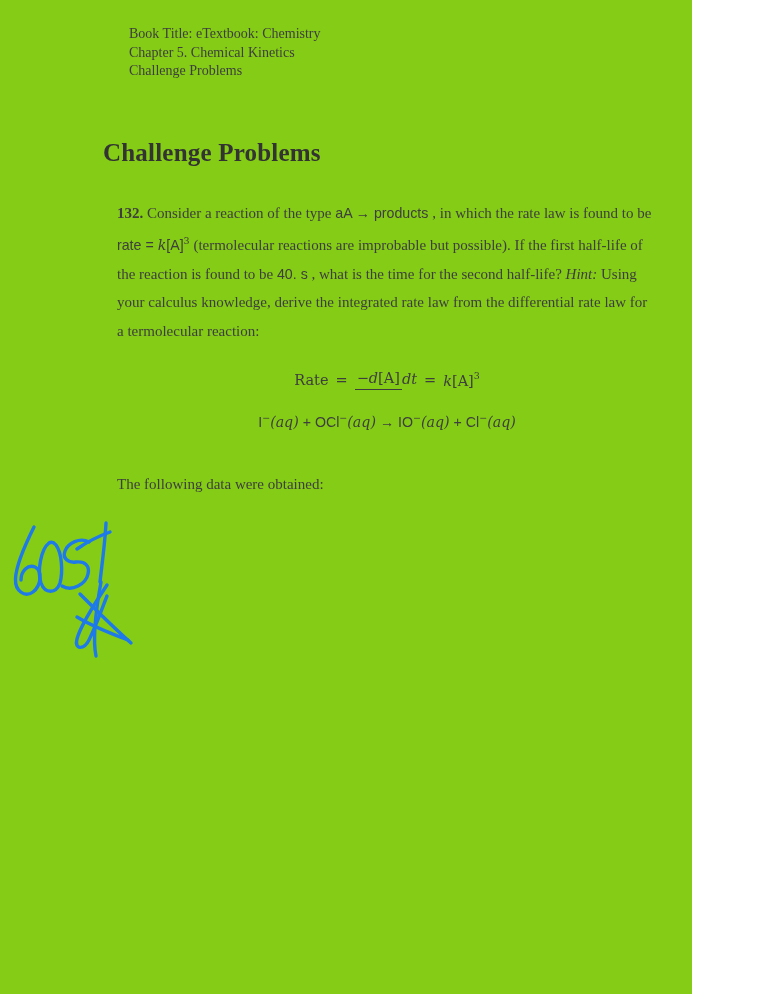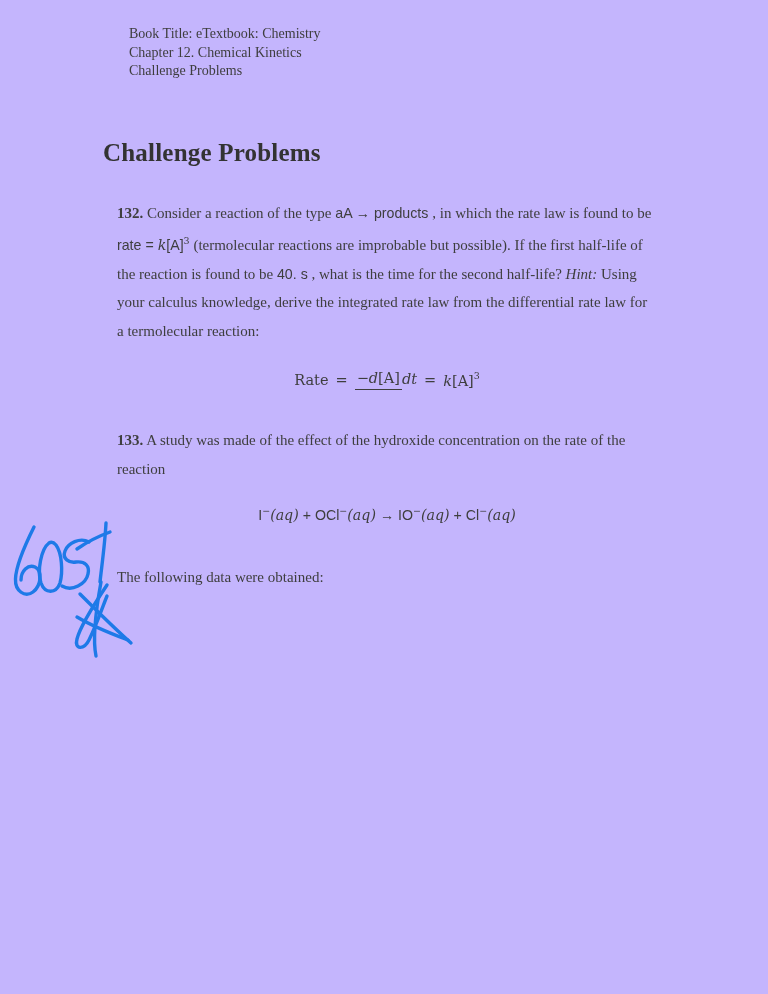--- a/index.html
+++ b/index.html
@@ -1,19 +1,19 @@
 <!DOCTYPE html>
 <html><head>
 <meta charset="utf-8">
 <style>
   html,body{margin:0;padding:0;background:#ffffff;}
   .page{
     position:relative;
-    width:768px;height:994px;
-    background:#c4b5fd;
+    width:692px;height:994px;
+    background:#84cc16;
     overflow:hidden;
     box-sizing:border-box;
     padding:25px 0 0 103px;
     color:#3e3e3e;
     font-family:"Liberation Serif","DejaVu Serif",serif;
   }
   .doc-header{margin-left:26px;font-size:14px;line-height:18.5px;color:#3e3e3e;}
   .doc-header div{white-space:nowrap;}
   h1.page-title{
     margin:57px 0 0 0;
@@ -47,40 +47,39 @@
   }
   .ink-overlay{position:absolute;left:0;top:0;width:768px;height:994px;pointer-events:none;}
 </style>
 </head>
 <body>
 
 <div class="page">
 
   <div class="doc-header">
     <div>Book Title: eTextbook: Chemistry</div>
-    <div>Chapter 12. Chemical Kinetics</div>
+    <div>Chapter 5. Chemical Kinetics</div>
     <div>Challenge Problems</div>
   </div>
 
   <h1 class="page-title">Challenge Problems</h1>
 
   <p class="para"><span class="seg-bold">132.</span><span class="seg-normal"> Consider a reaction of the type </span><span class="seg-math"> aA → products </span><span class="seg-normal"> , in which the rate law is found to be </span><span class="seg-math"> rate = </span><span class="seg-mathit">k</span><span class="seg-math">[A]</span><span class="seg-sup">3</span><span class="seg-normal">  (termolecular reactions are improbable but possible). If the first half-life of the reaction is found to be </span><span class="seg-math"> 40. s</span><span class="seg-normal"> , what is the time for the second half-life? </span><span class="seg-italic">Hint:</span><span class="seg-normal"> Using your calculus knowledge, derive the integrated rate law from the differential rate law for a termolecular reaction:</span></p>
 
   <div class="display-eq">
     <span>Rate</span>
     <span class="eq-sp">=</span>
     <span class="frac">
       <span class="num"><span>−</span><span class="eq-it">d</span><span>[A]</span></span>
       <span class="den">dt</span>
     </span>
     <span class="eq-sp">=</span>
     <span><span class="eq-it">k</span><span>[A]</span><sup class="eq-sup">3</sup></span>
   </div>
 
-  <p class="para para-133"><span class="seg-bold">133.</span><span class="seg-normal"> A study was made of the effect of the hydroxide concentration on the rate of the reaction</span></p>
 
   <div class="chem-eq"><span class="seg-math">I</span><span class="seg-sup">−</span><span class="seg-mathit">(aq)</span><span class="seg-math"> + </span><span class="seg-math">OCl</span><span class="seg-sup">−</span><span class="seg-mathit">(aq)</span><span class="seg-math"> → </span><span class="seg-math">IO</span><span class="seg-sup">−</span><span class="seg-mathit">(aq)</span><span class="seg-math"> + </span><span class="seg-math">Cl</span><span class="seg-sup">−</span><span class="seg-mathit">(aq)</span></div>
 
   <p class="followup">The following data were obtained:</p>
 
   <svg class="ink-overlay" viewBox="0 0 768 994" xmlns="http://www.w3.org/2000/svg">
     <g fill="none" stroke-width="3.4" stroke-linecap="round" stroke-linejoin="round" stroke="#1e7ae8">
 
       <g>
         <path d="M34,527 C27,541 16,564 15.5,579 C15,591 25,598 33,592 C41,586 43,571 35,567 C28,564 21,571 21,580"></path>

